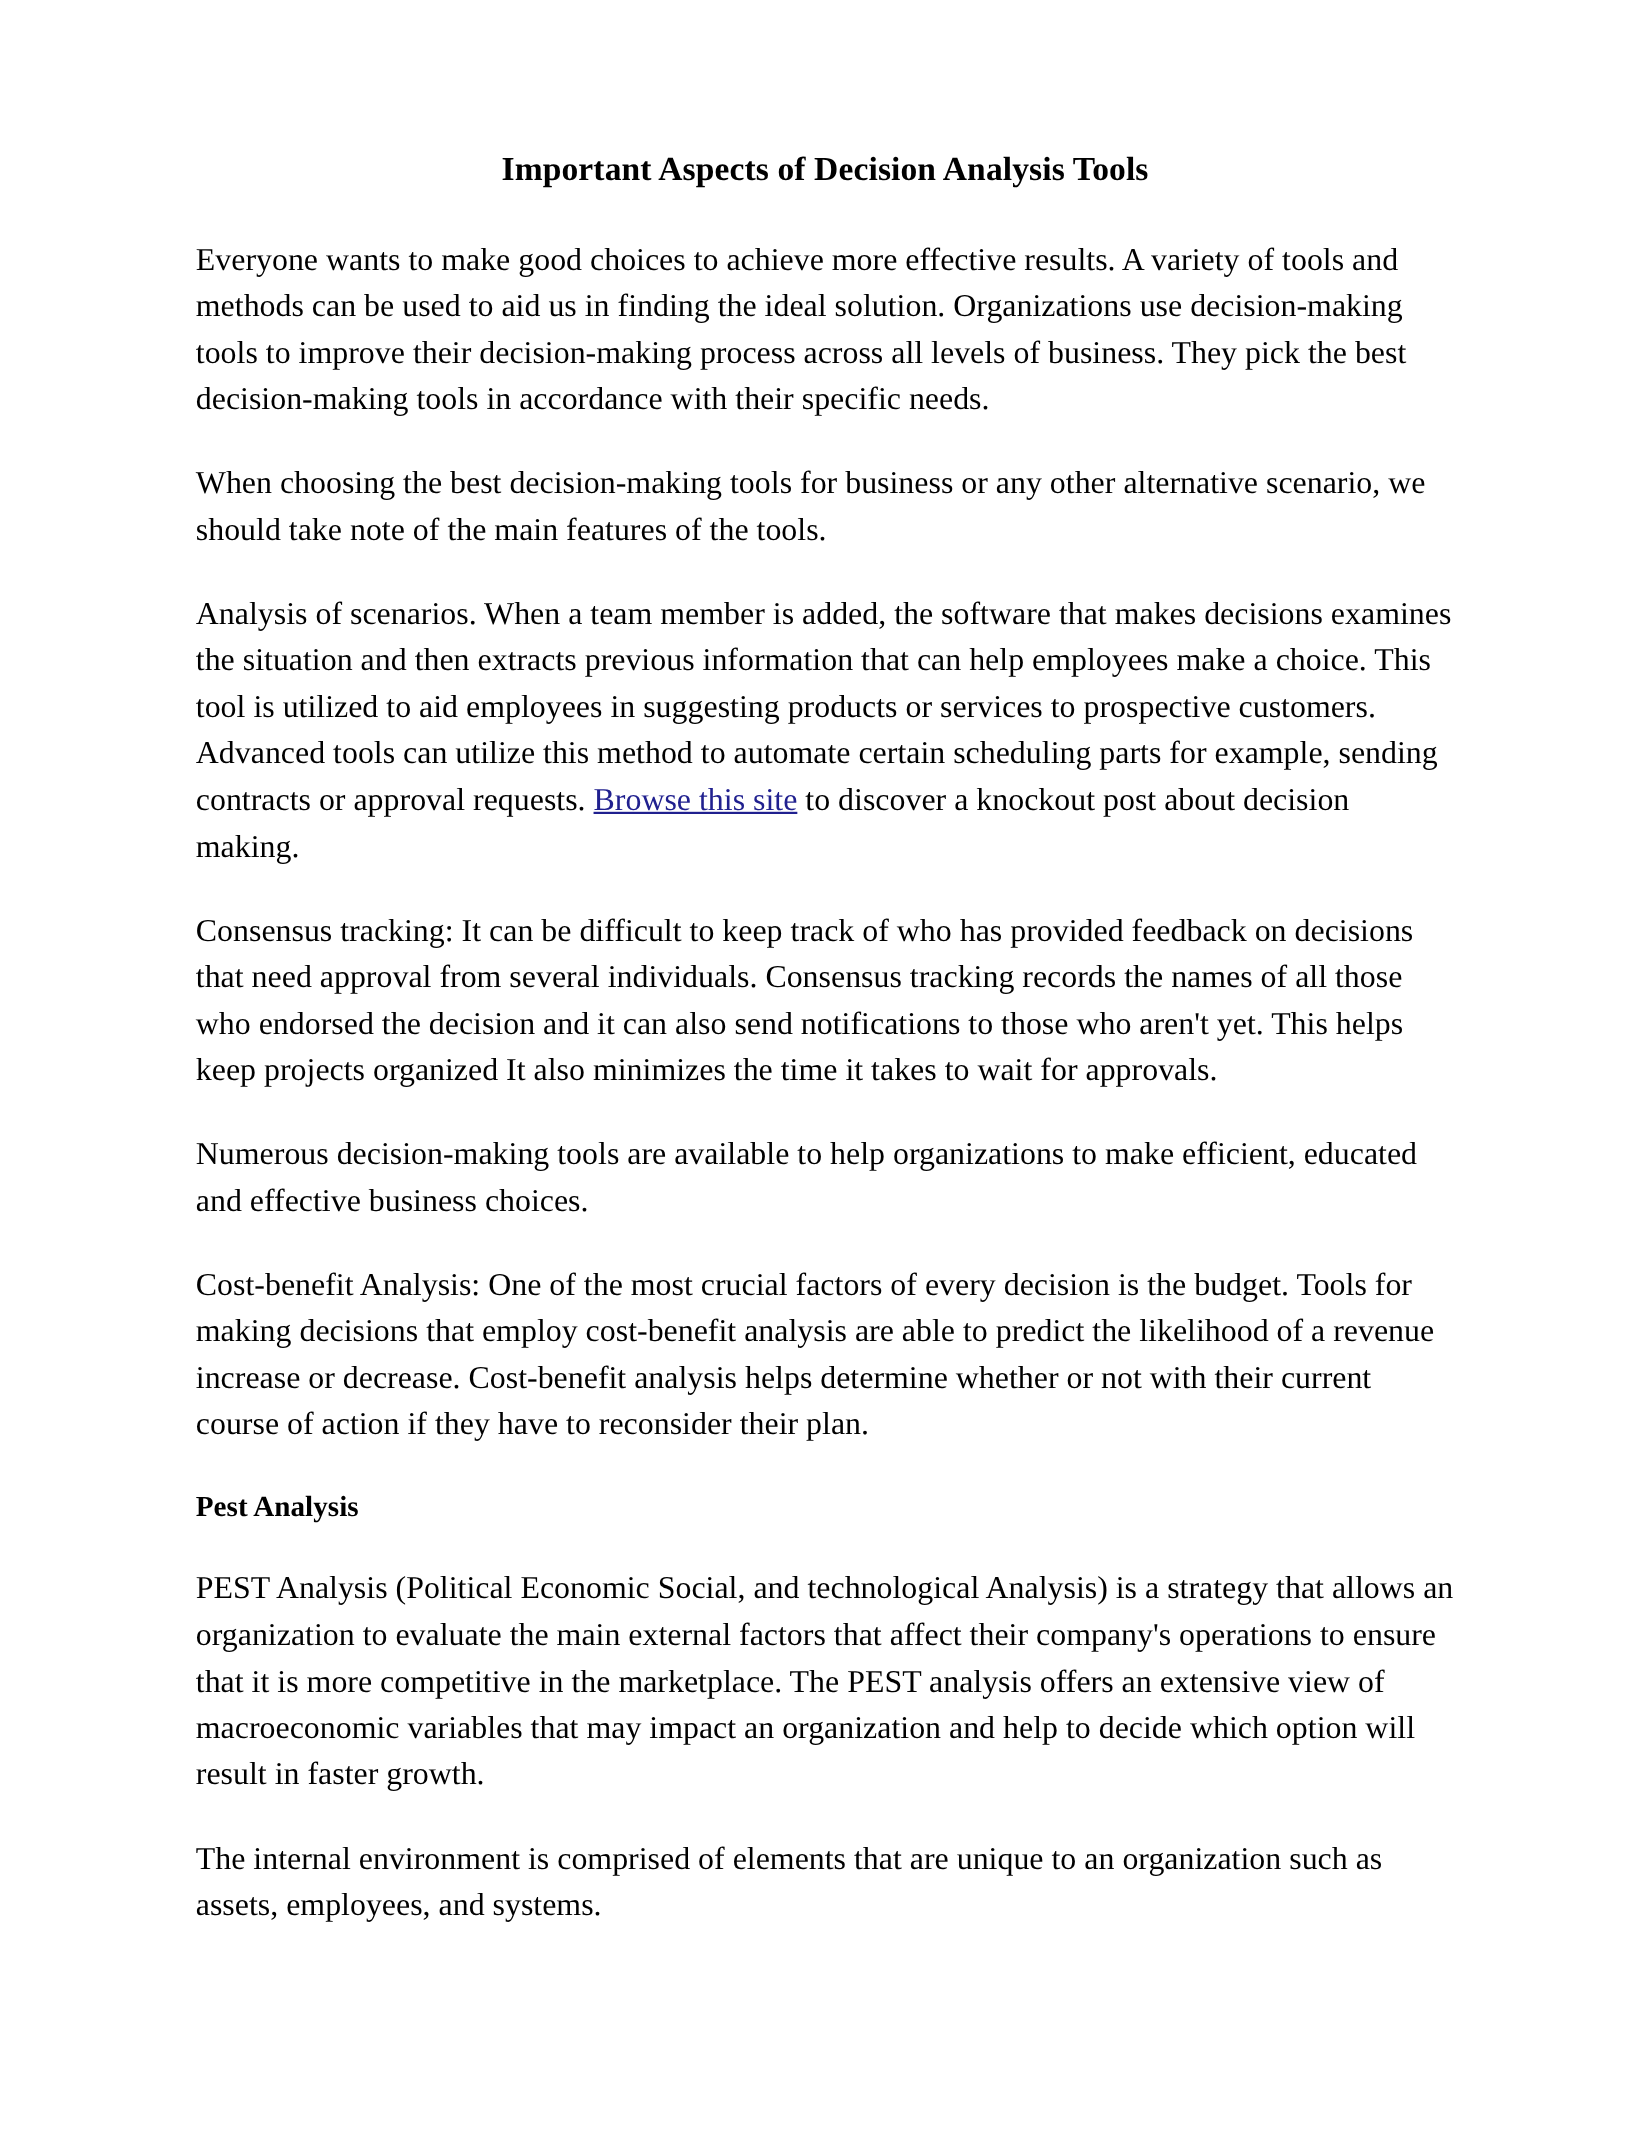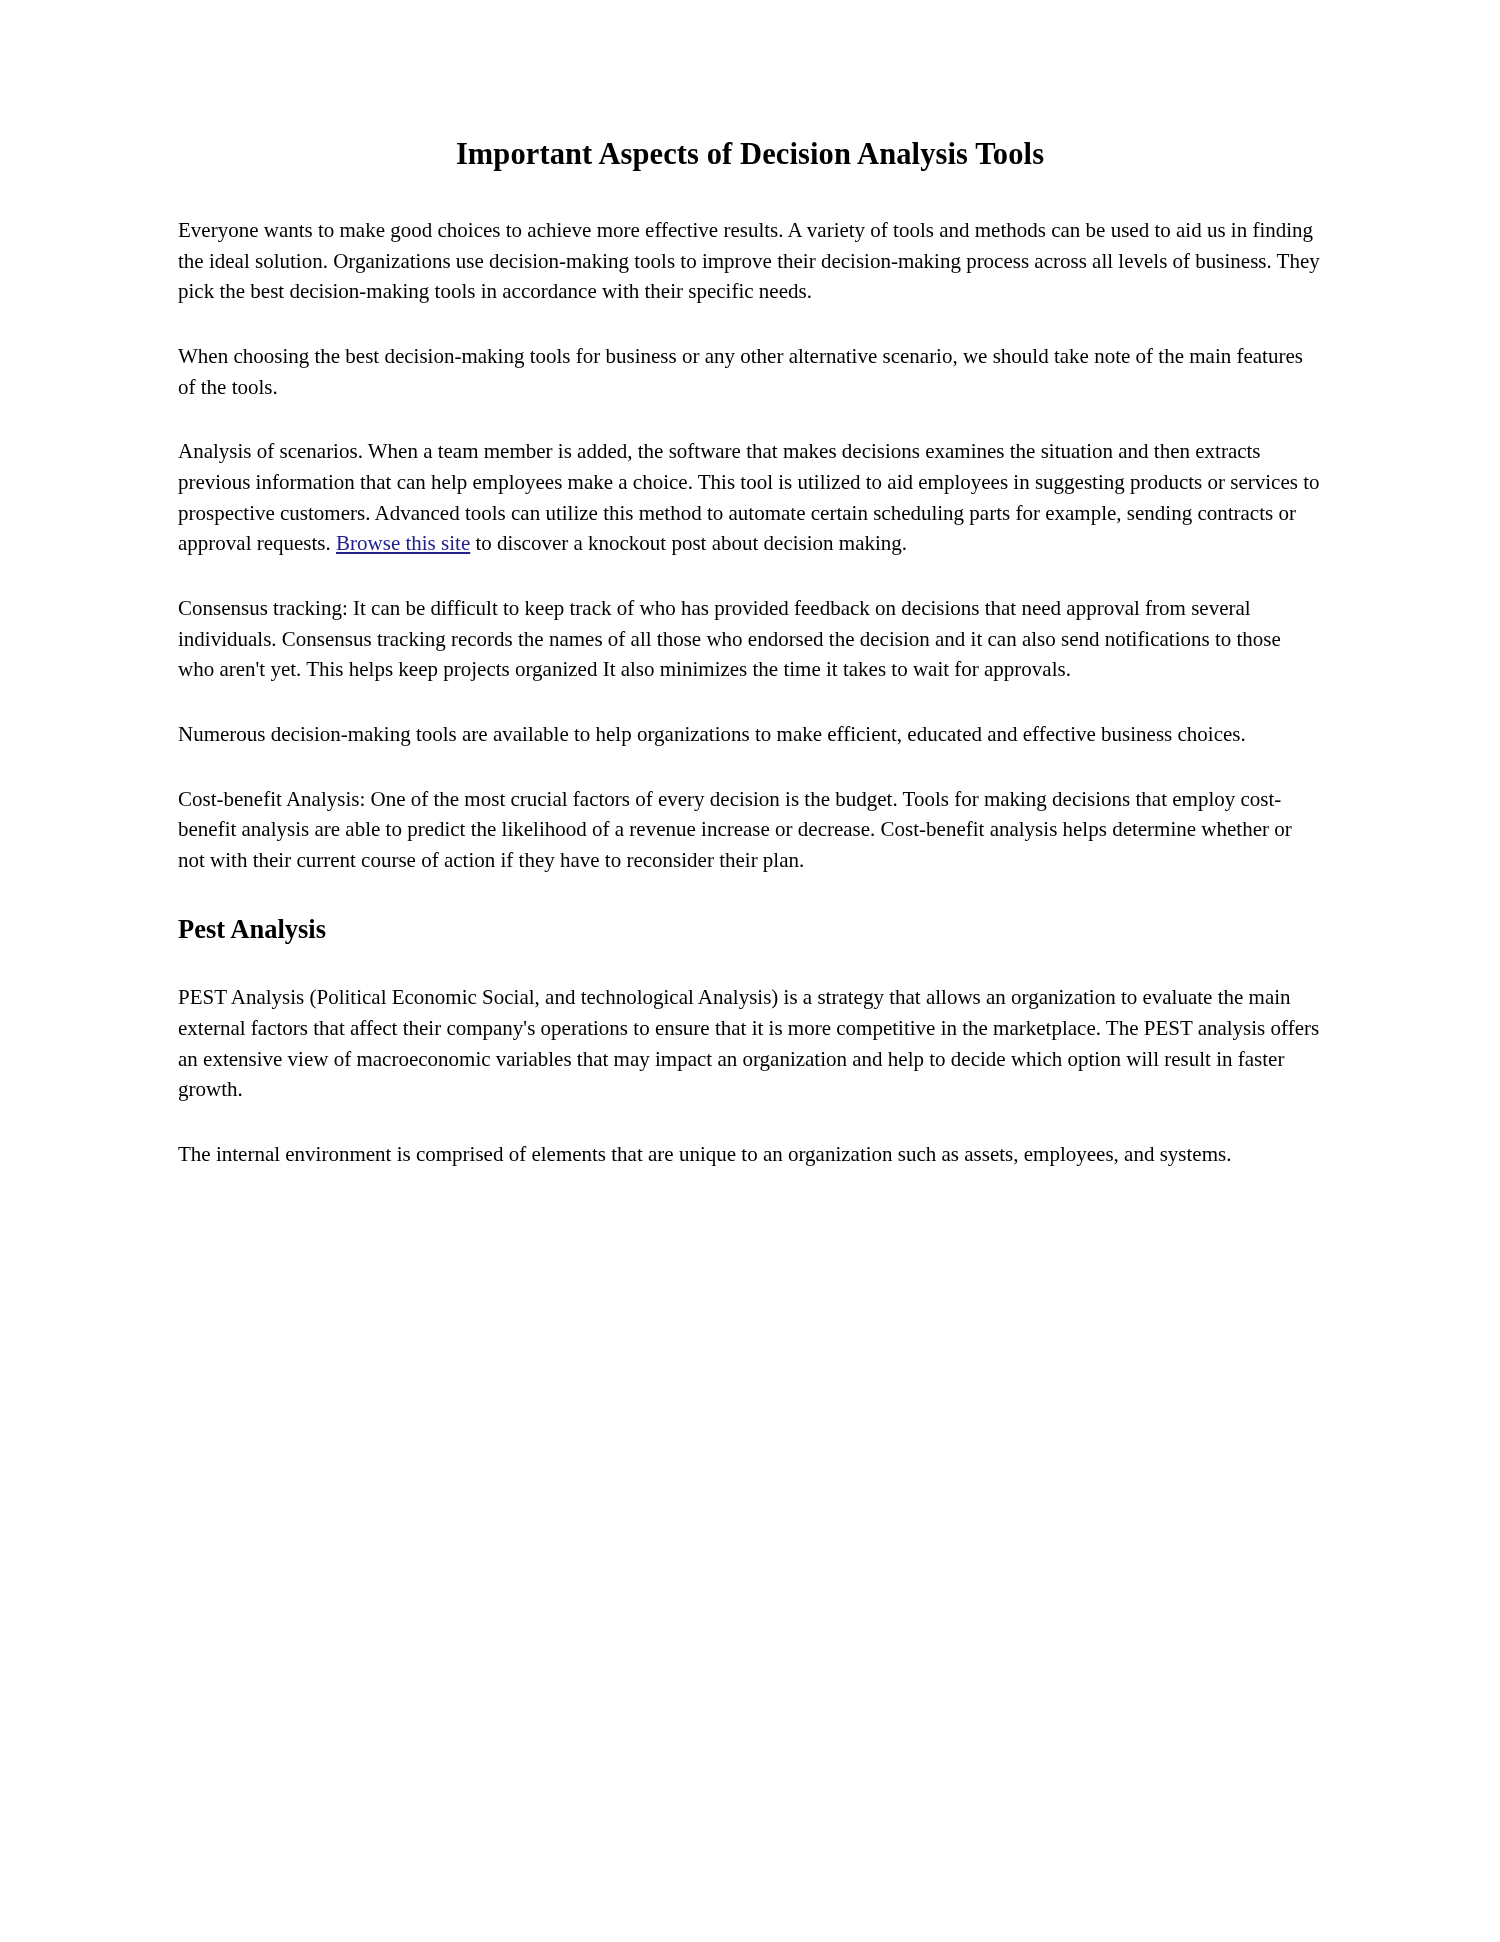--- a/index.html
+++ b/index.html
@@ -22,21 +22,21 @@
   }
   .doc-title {
     text-align: center;
     font-size: 30.5px;
     font-weight: bold;
     line-height: 1.25;
     margin: 0 0 42px 0;
     letter-spacing: 0.1px;
   }
   p.body-text {
-    font-size: 21px;
+    font-size: 29px;
     line-height: 1.46;
     margin: 0 0 34px 0;
     text-align: left;
   }
   h2.section-head {
     font-size: 26.5px;
     font-weight: bold;
     line-height: 1.46;
     margin: 0 0 34px 0;
   }

